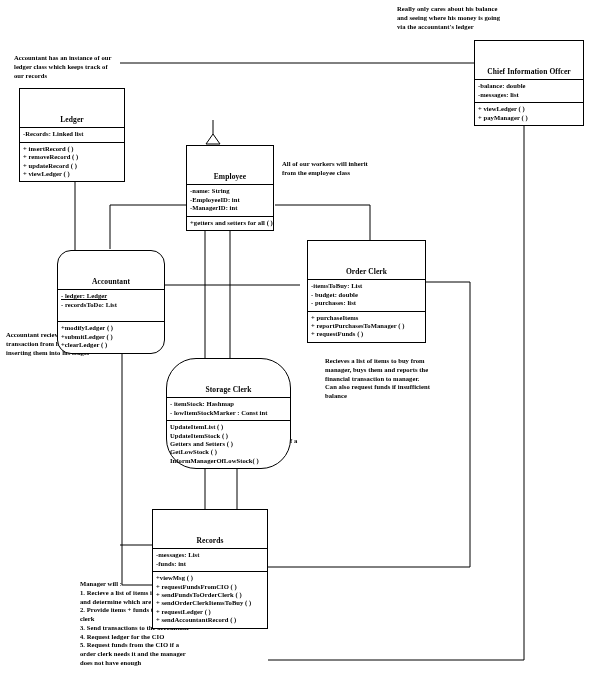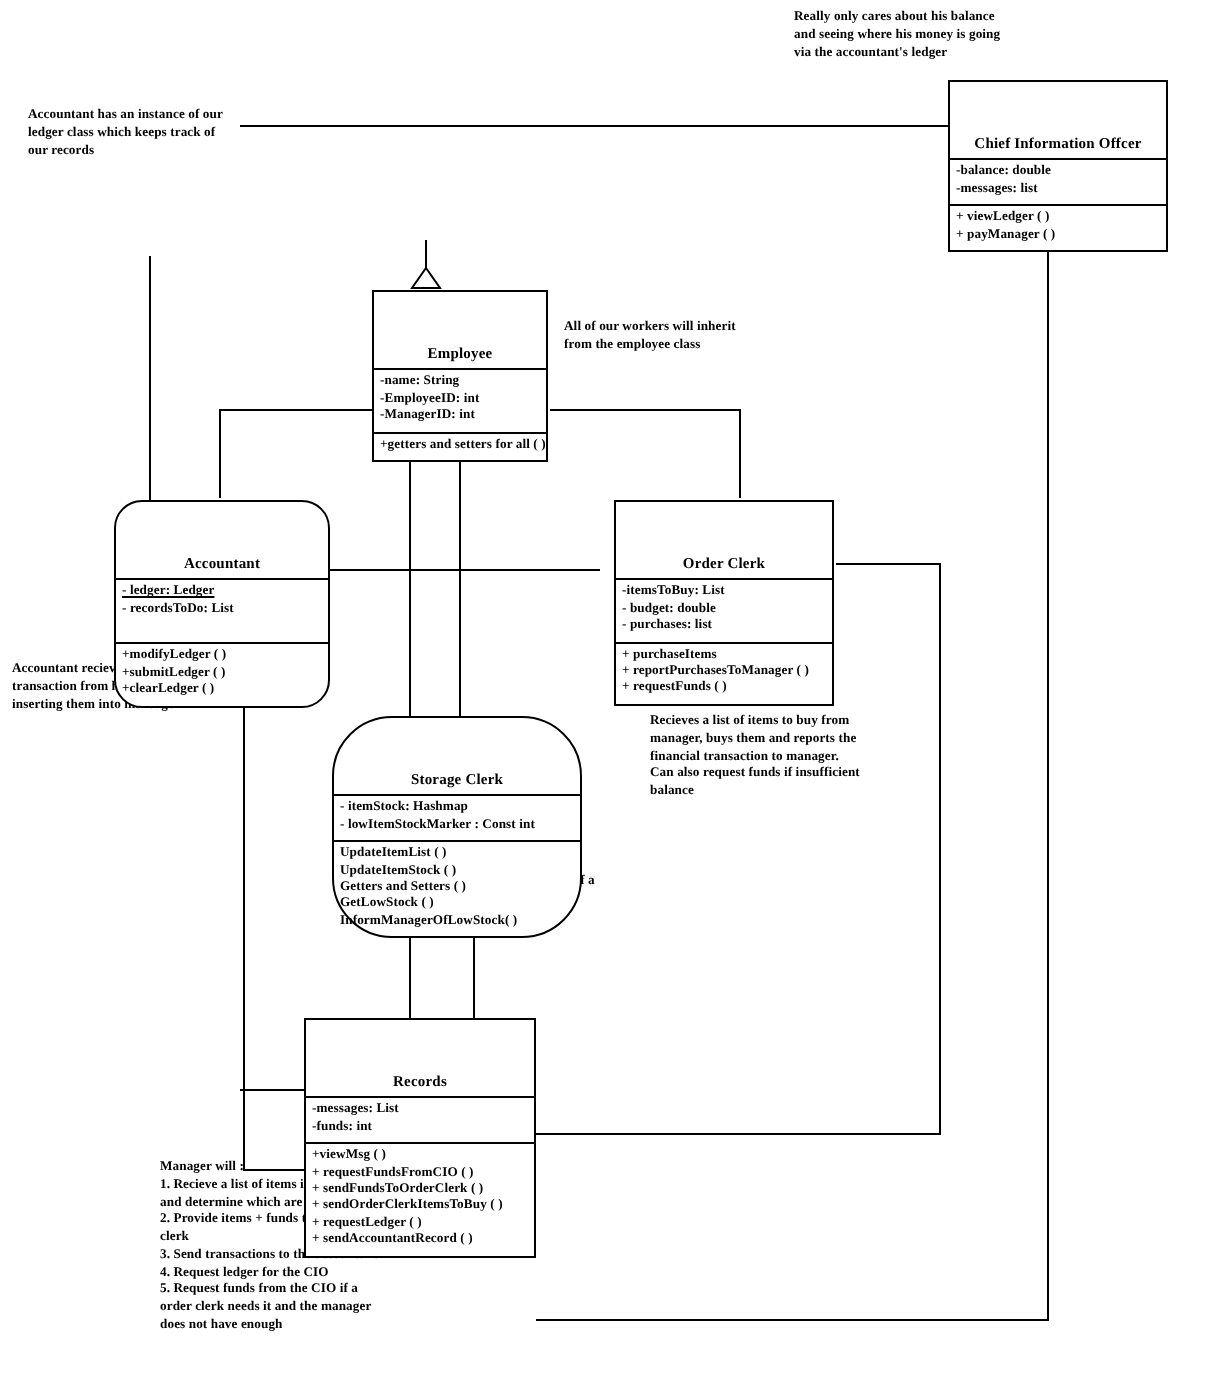--- a/index.html
+++ b/index.html
@@ -124,20 +124,32 @@
 1. Recieve a list of items in low stock
 and determine which are needed
 2. Provide items + funds to the order
 clerk
 3. Send transactions to the accountant
 4. Request ledger for the CIO
 5. Request funds from the CIO if a
 order clerk needs it and the manager
 does not have enough</div>
 
+  <div class="uml-class" style="left:19px;top:88px;width:106px;">
+    <div class="uml-title">Ledger</div>
+    <div class="uml-attrs">
+      <div class="uml-line">-Records: Linked list</div>
+    </div>
+    <div class="uml-ops">
+      <div class="uml-line">+ insertRecord ( )</div>
+      <div class="uml-line">+ removeRecord ( )</div>
+      <div class="uml-line">+ updateRecord ( )</div>
+      <div class="uml-line">+ viewLedger ( )</div>
+    </div>
+  </div>
 
   <div class="uml-class" style="left:474px;top:40px;width:110px;">
     <div class="uml-title">Chief Information Offcer</div>
     <div class="uml-attrs">
       <div class="uml-line">-balance: double</div>
       <div class="uml-line">-messages: list</div>
     </div>
     <div class="uml-ops">
       <div class="uml-line">+ viewLedger ( )</div>
       <div class="uml-line">+ payManager ( )</div>
@@ -162,21 +174,21 @@
       <div class="uml-line u">- ledger: Ledger</div>
       <div class="uml-line">- recordsToDo: List</div>
     </div>
     <div class="uml-ops">
       <div class="uml-line">+modifyLedger ( )</div>
       <div class="uml-line">+submitLedger ( )</div>
       <div class="uml-line">+clearLedger ( )</div>
     </div>
   </div>
 
-  <div class="uml-class" style="left:307px;top:250px;width:110px;">
+  <div class="uml-class" style="left:307px;top:240px;width:119px;">
     <div class="uml-title">Order Clerk</div>
     <div class="uml-attrs">
       <div class="uml-line">-itemsToBuy: List</div>
       <div class="uml-line">- budget: double</div>
       <div class="uml-line">- purchases: list</div>
     </div>
     <div class="uml-ops">
       <div class="uml-line">+ purchaseItems</div>
       <div class="uml-line">+ reportPurchasesToManager ( )</div>
       <div class="uml-line">+ requestFunds ( )</div>

